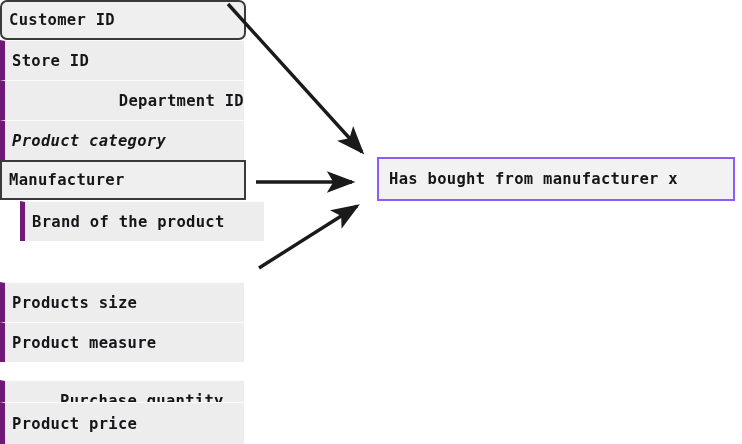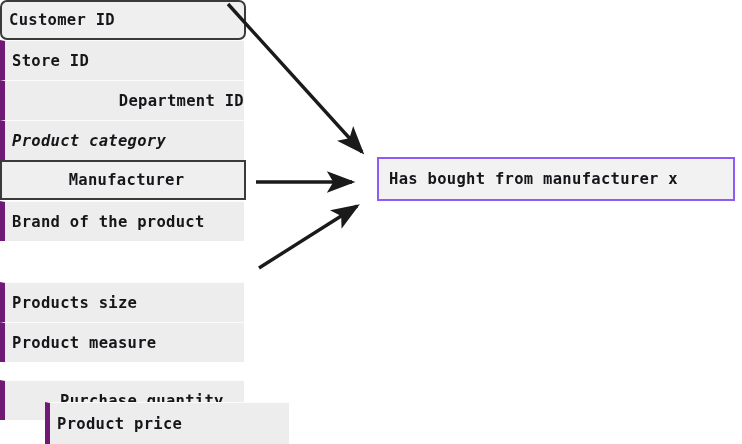--- a/index.html
+++ b/index.html
@@ -103,42 +103,42 @@
     </div>
 
     <div class="attr-row" style="top:80px;justify-content:flex-end;">
       <span class="attr-label">Department ID</span>
     </div>
 
     <div class="attr-row" style="top:120px;font-style:italic;">
       <span class="attr-label">Product category</span>
     </div>
 
-    <div class="attr-row boxed" style="top:160px;justify-content:center;">
+    <div class="attr-row boxed" style="top:160px;">
       <span class="attr-label">Manufacturer</span>
     </div>
 
-    <div class="attr-row" style="top:201px;">
+    <div class="attr-row" style="top:201px;margin-left:20px;">
       <span class="attr-label">Brand of the product</span>
     </div>
 
 
     <div class="attr-row" style="top:282px;">
       <span class="attr-label">Products size</span>
     </div>
 
     <div class="attr-row" style="top:322px;">
       <span class="attr-label">Product measure</span>
     </div>
 
     <div class="attr-row" style="top:380px;padding-left:48px;">
       <span class="attr-label">Purchase quantity</span>
     </div>
 
-    <div class="attr-row" style="top:402px; height:42px;margin-left:45px;">
+    <div class="attr-row" style="top:402px; height:42px;">
       <span class="attr-label">Product price</span>
     </div>
 
   </div>
 
   <div id="outcome-box">
     <span id="outcome-label">Has bought from manufacturer x</span>
   </div>
 
   <svg id="arrows" viewBox="0 0 742 444" width="742" height="444">

